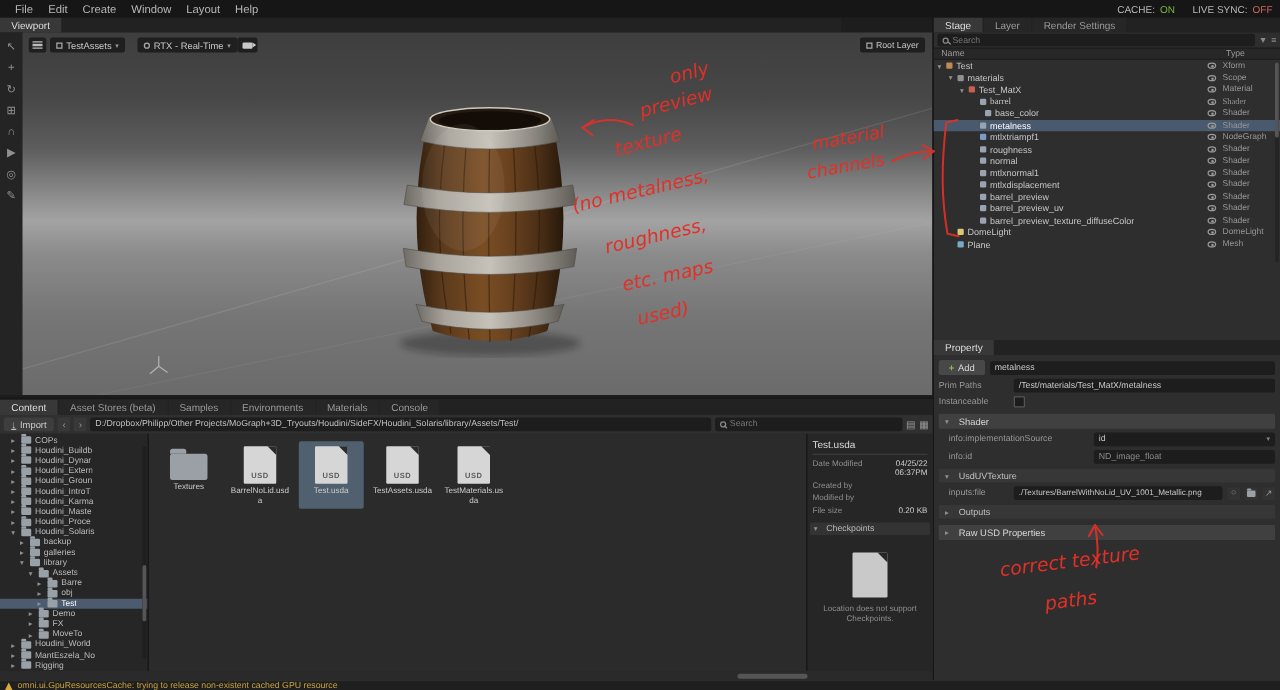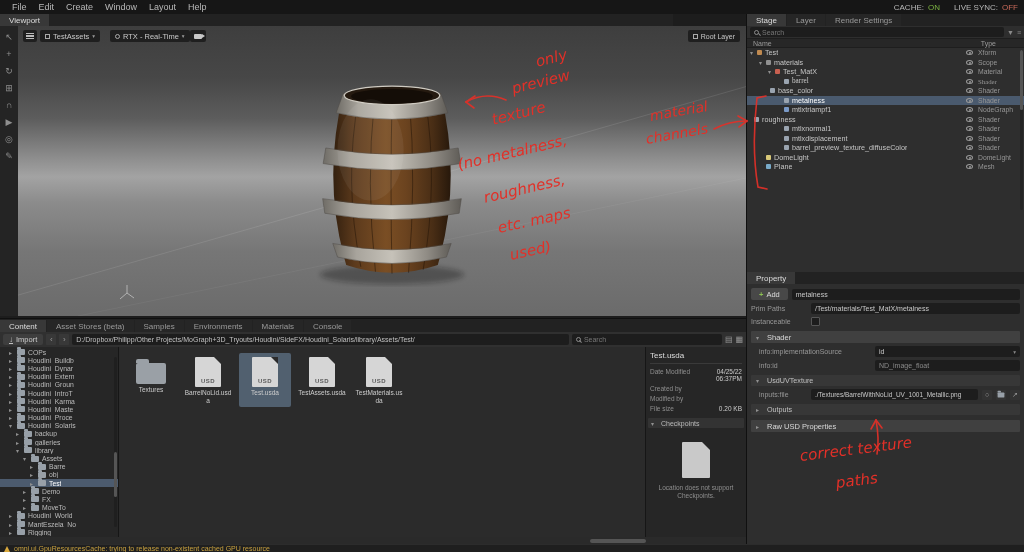--- a/index.html
+++ b/index.html
@@ -265,21 +265,21 @@
         <span class="stype">Material</span>
       </div>
       <div class="srow" style="padding-left: 30px; font-family: Liberation Serif, serif;">
         <span class="exp"></span>
         <span class="ticon" style="background: rgb(154, 164, 176);"></span>
         <span class="sname">barrel</span>
         <span class="flex"></span>
         <span class="eye"></span>
         <span class="stype">Shader</span>
       </div>
-      <div class="srow" style="padding-left: 16px;">
+      <div class="srow" style="padding-left: 34px;">
         <span class="exp"></span>
         <span class="ticon" style="background: rgb(154, 164, 176);"></span>
         <span class="sname">base_color</span>
         <span class="flex"></span>
         <span class="eye"></span>
         <span class="stype">Shader</span>
       </div>
       <div class="srow sel" style="padding-left: 30px;">
         <span class="exp"></span>
         <span class="ticon" style="background: rgb(154, 164, 176);"></span>
@@ -289,40 +289,64 @@
         <span class="stype">Shader</span>
       </div>
       <div class="srow" style="padding-left: 30px;">
         <span class="exp"></span>
         <span class="ticon" style="background: rgb(122, 154, 200);"></span>
         <span class="sname">mtlxtriampf1</span>
         <span class="flex"></span>
         <span class="eye"></span>
         <span class="stype">NodeGraph</span>
       </div>
-      <div class="srow" style="">
+      <div class="srow" style="padding-left: 30px;">
         <span class="exp"></span>
         <span class="ticon" style="background: rgb(154, 164, 176);"></span>
         <span class="sname">roughness</span>
         <span class="flex"></span>
         <span class="eye"></span>
         <span class="stype">Shader</span>
       </div>
       <div class="srow" style="padding-left: 30px;">
         <span class="exp"></span>
         <span class="ticon" style="background: rgb(154, 164, 176);"></span>
+        <span class="sname">normal</span>
+        <span class="flex"></span>
+        <span class="eye"></span>
+        <span class="stype">Shader</span>
+      </div>
+      <div class="srow" style="padding-left: 30px;">
+        <span class="exp"></span>
+        <span class="ticon" style="background: rgb(154, 164, 176);"></span>
         <span class="sname">mtlxnormal1</span>
         <span class="flex"></span>
         <span class="eye"></span>
         <span class="stype">Shader</span>
       </div>
       <div class="srow" style="padding-left: 30px;">
         <span class="exp"></span>
         <span class="ticon" style="background: rgb(154, 164, 176);"></span>
         <span class="sname">mtlxdisplacement</span>
+        <span class="flex"></span>
+        <span class="eye"></span>
+        <span class="stype">Shader</span>
+      </div>
+      <div class="srow" style="padding-left: 30px;">
+        <span class="exp"></span>
+        <span class="ticon" style="background: rgb(154, 164, 176);"></span>
+        <span class="sname">barrel_preview</span>
+        <span class="flex"></span>
+        <span class="eye"></span>
+        <span class="stype">Shader</span>
+      </div>
+      <div class="srow" style="padding-left: 30px;">
+        <span class="exp"></span>
+        <span class="ticon" style="background: rgb(154, 164, 176);"></span>
+        <span class="sname">barrel_preview_uv</span>
         <span class="flex"></span>
         <span class="eye"></span>
         <span class="stype">Shader</span>
       </div>
       <div class="srow" style="padding-left: 30px;">
         <span class="exp"></span>
         <span class="ticon" style="background: rgb(154, 164, 176);"></span>
         <span class="sname">barrel_preview_texture_diffuseColor</span>
         <span class="flex"></span>
         <span class="eye"></span>

